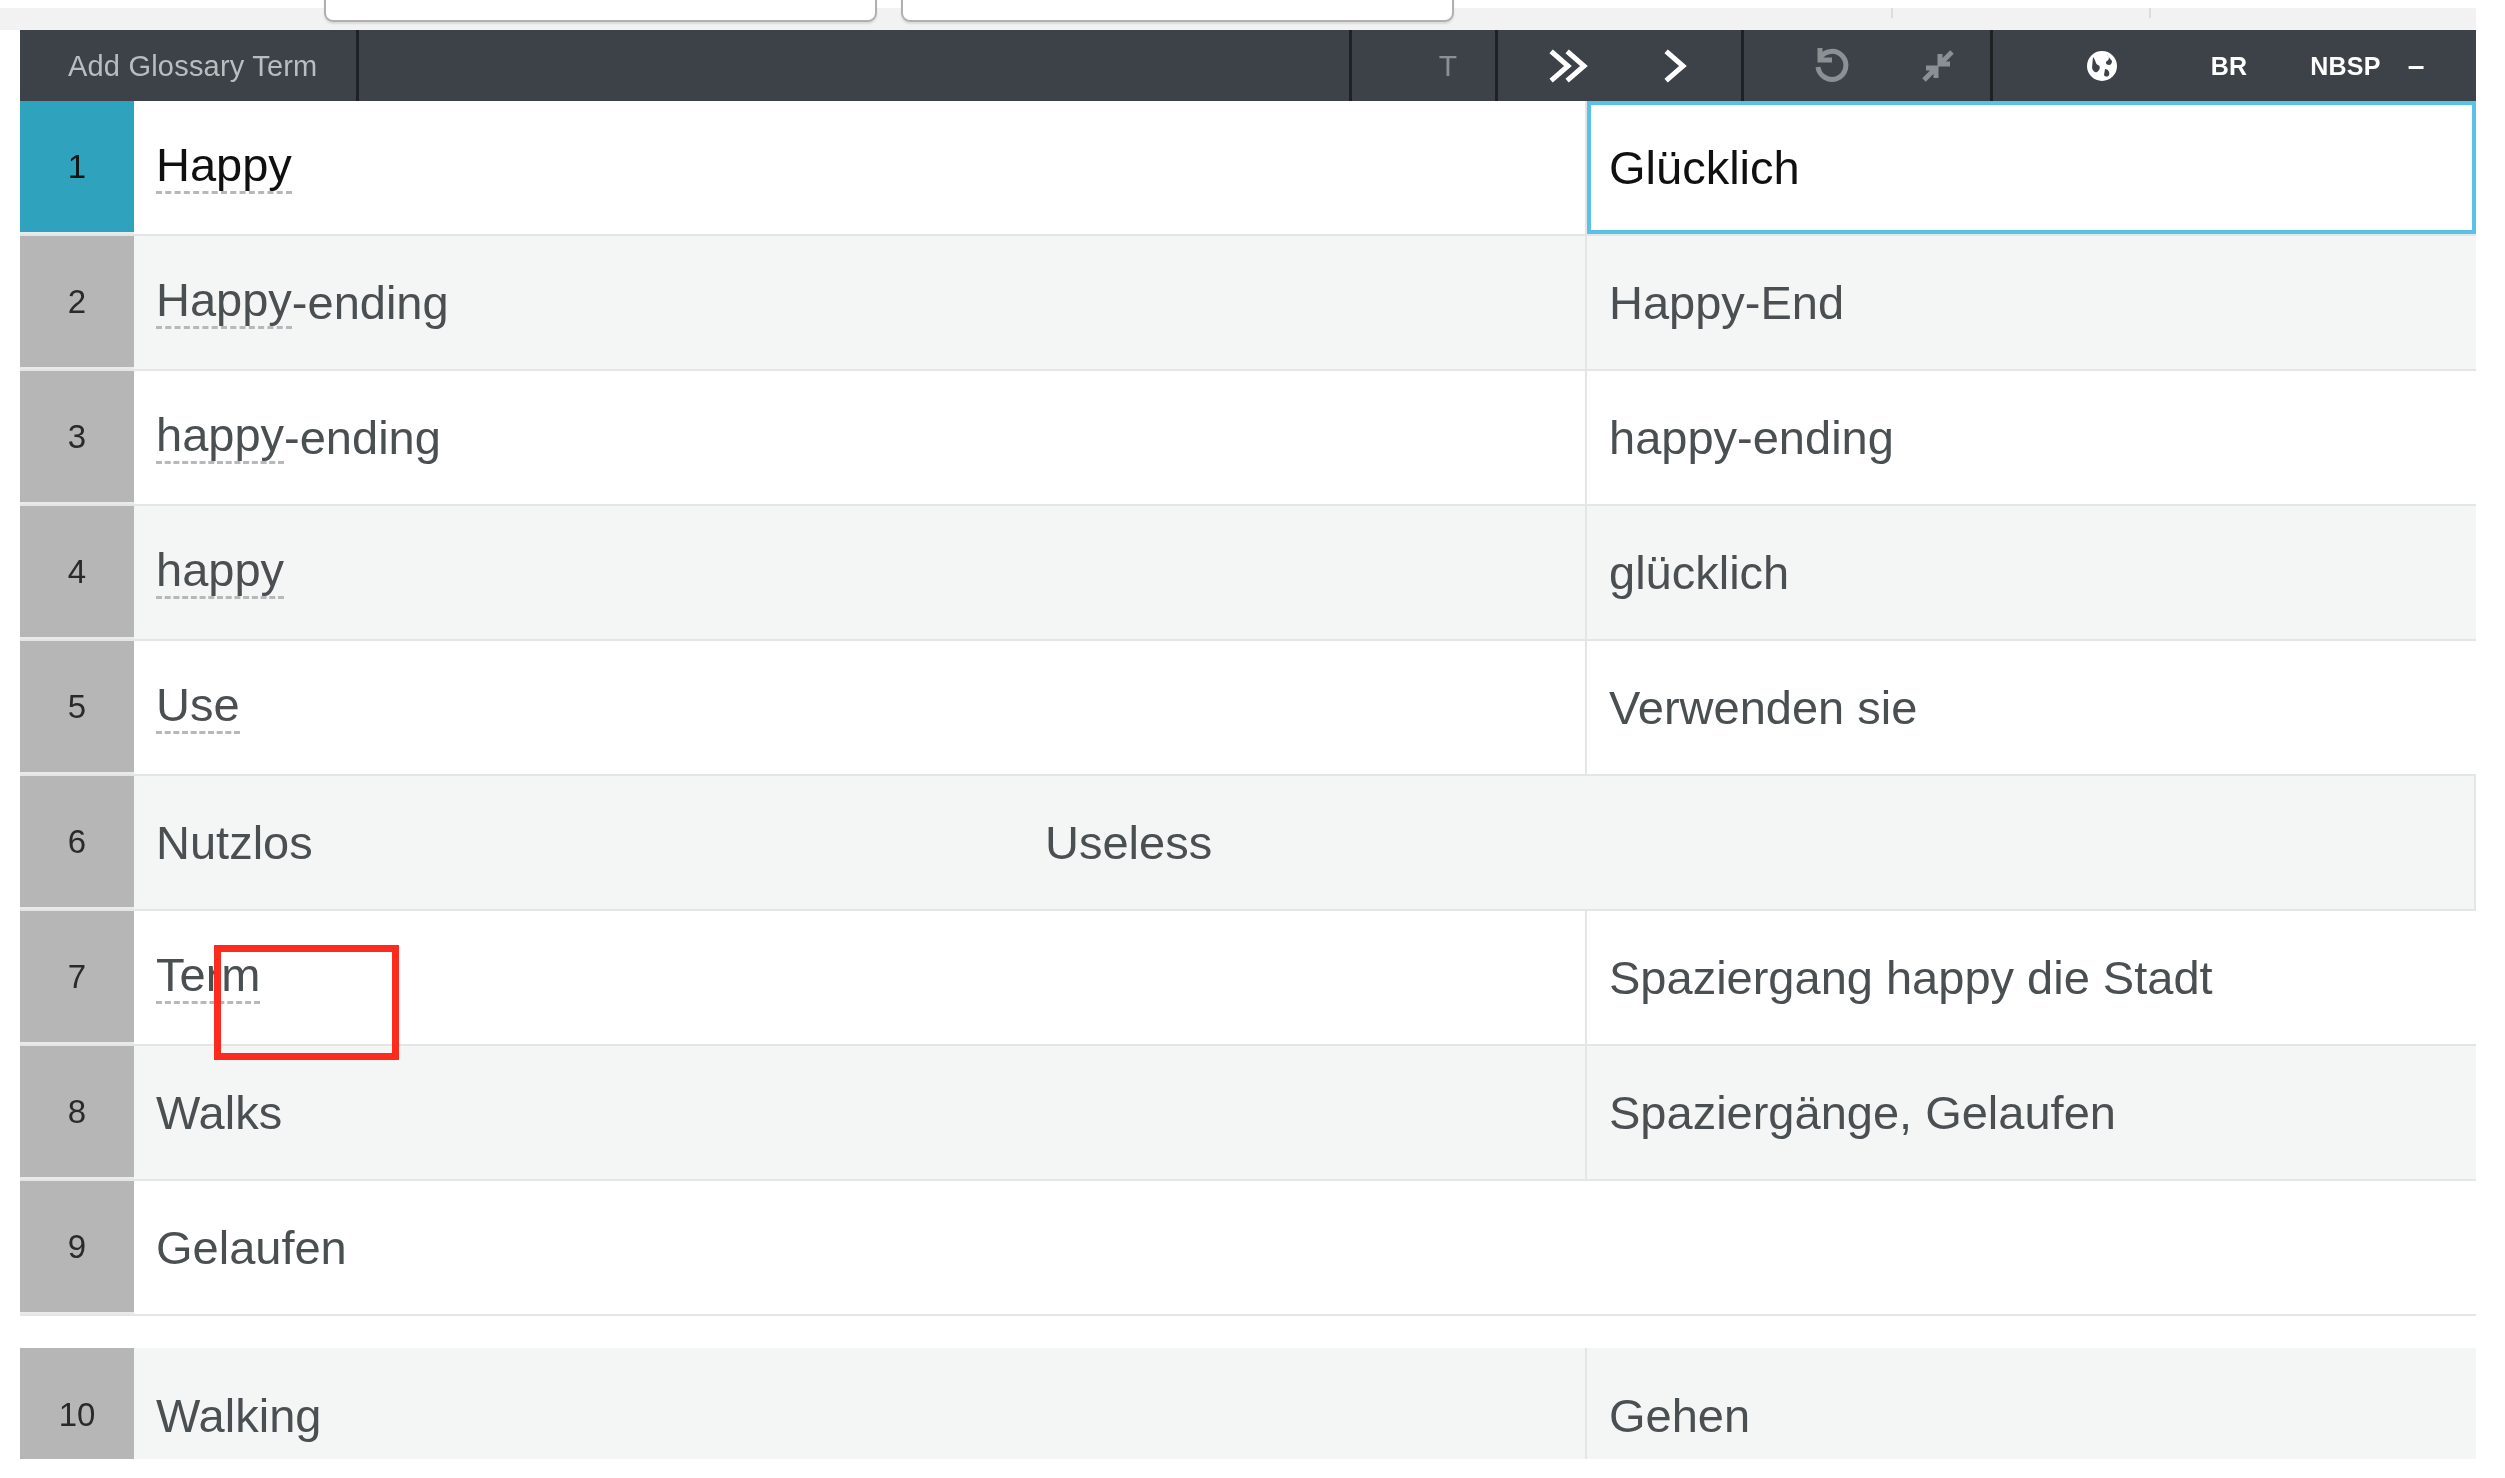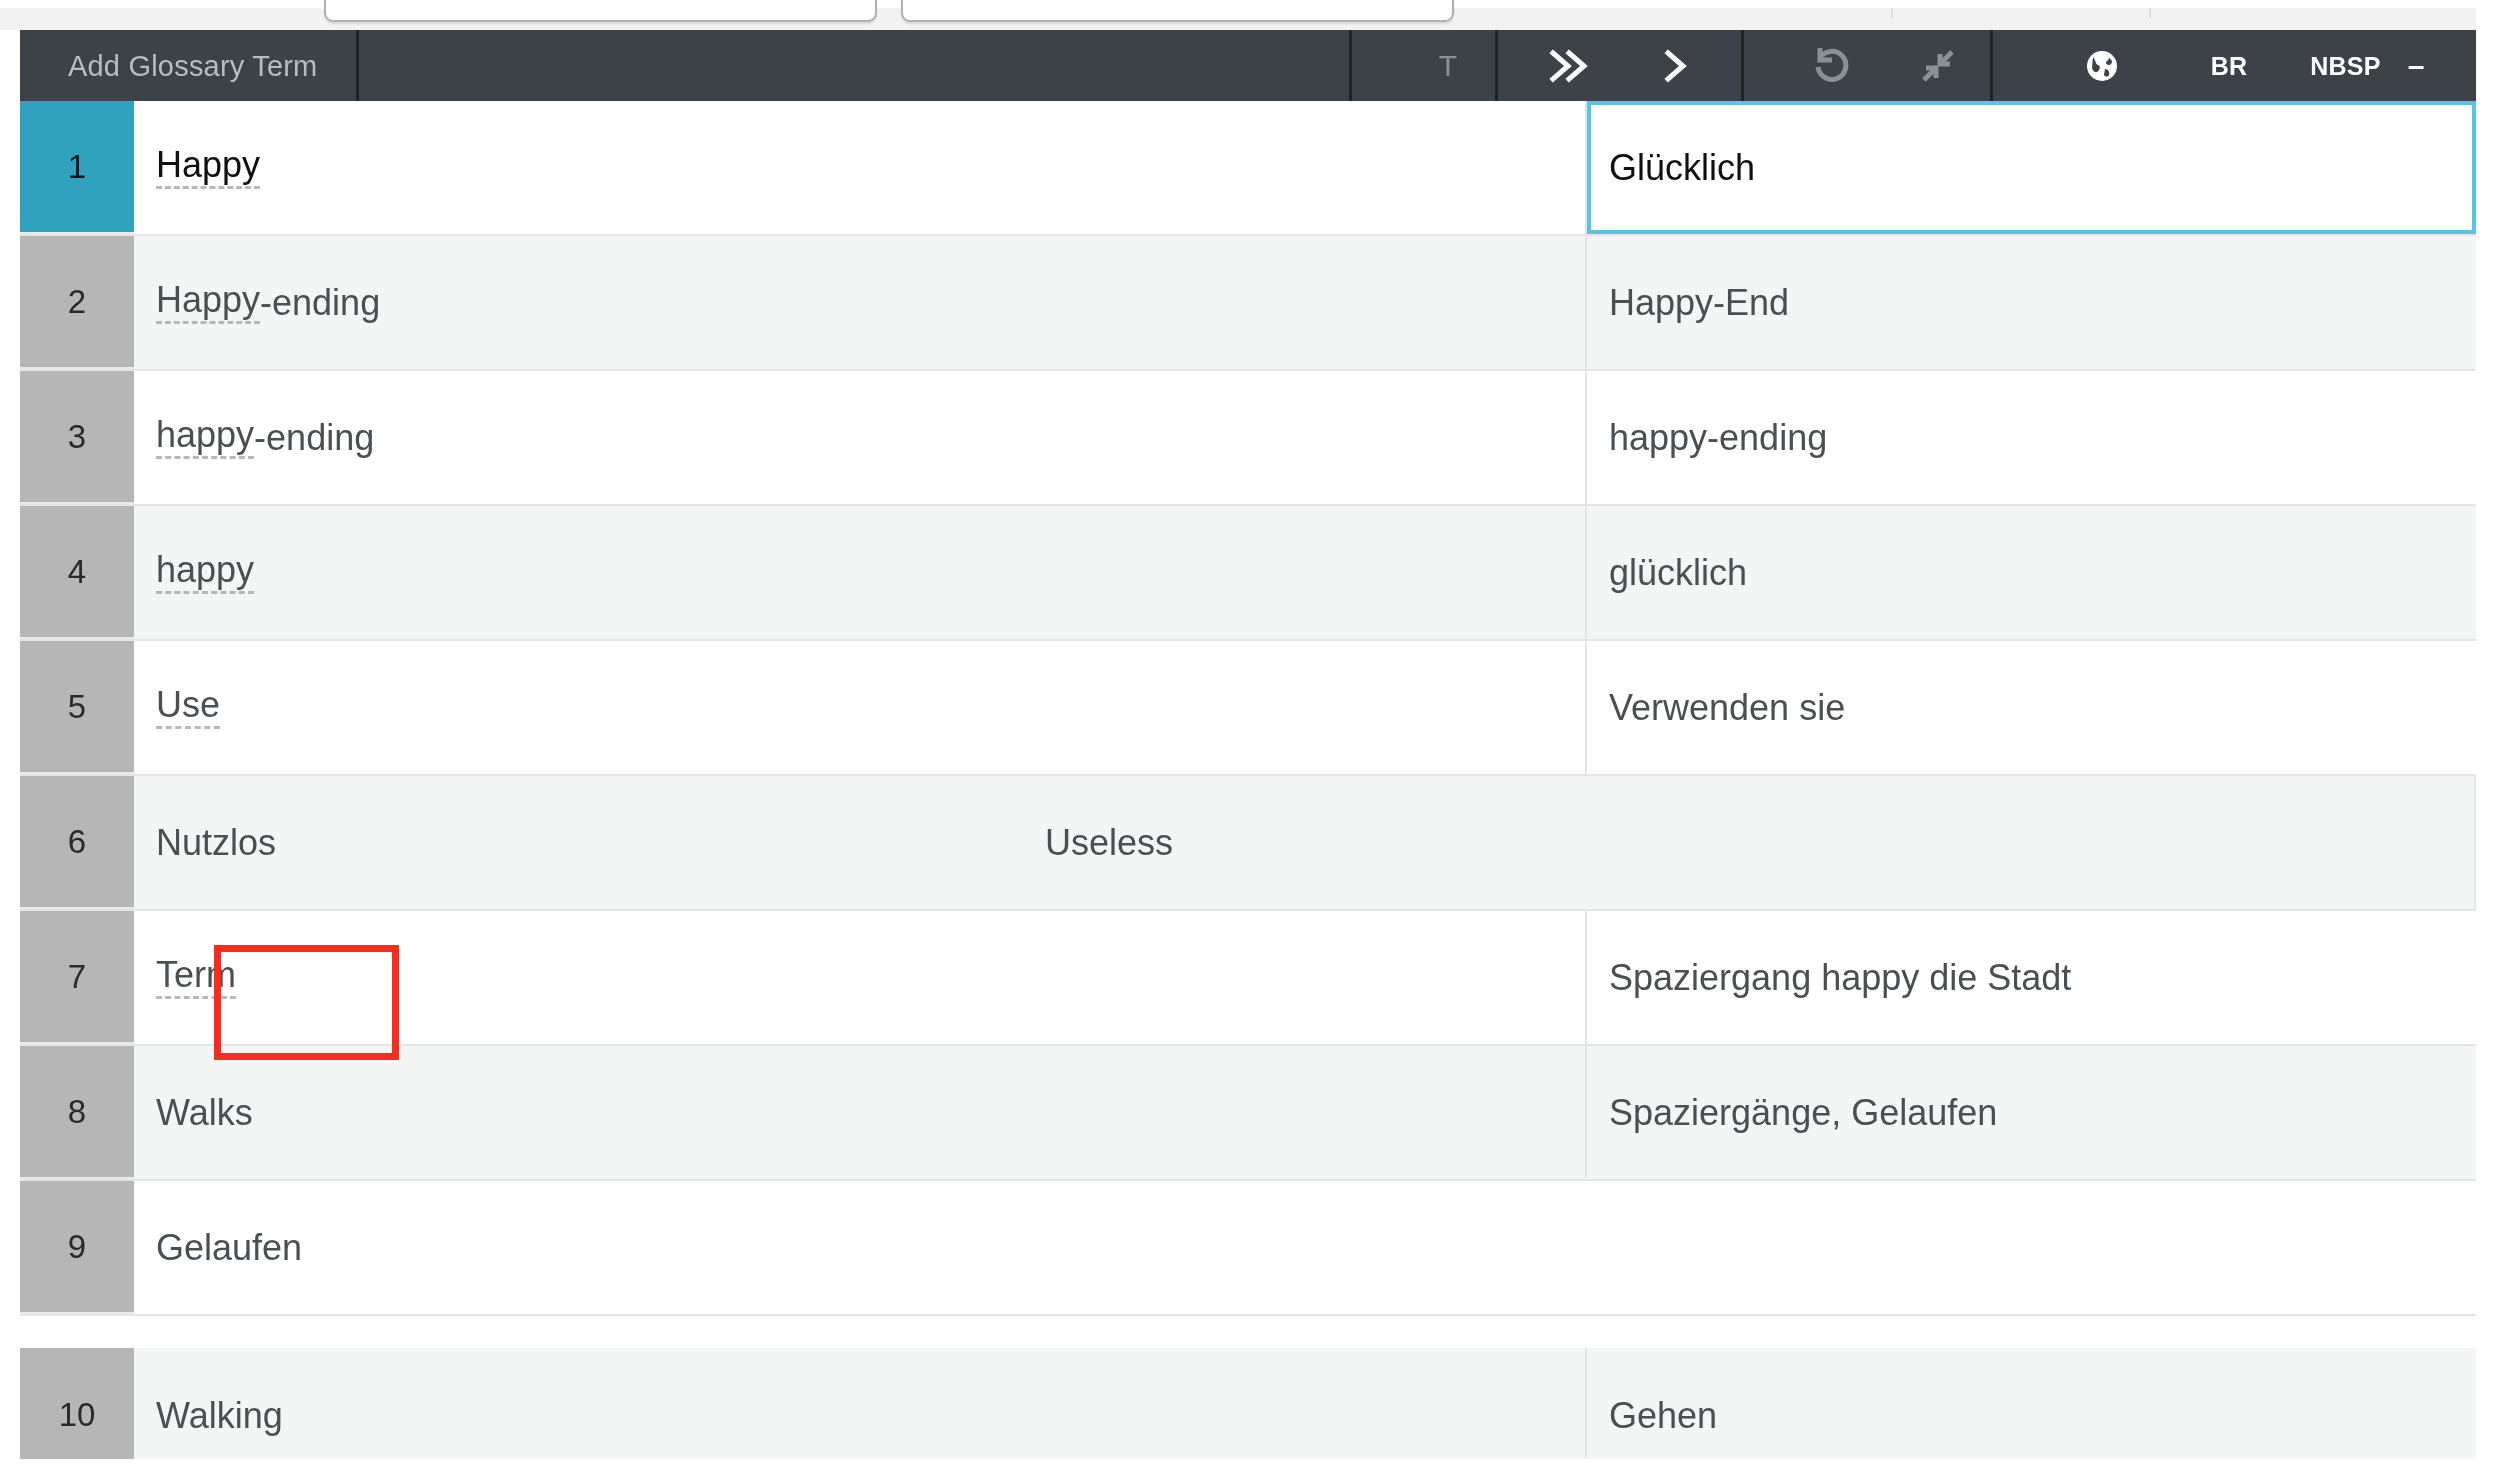--- a/index.html
+++ b/index.html
@@ -159,21 +159,21 @@
     background: #2fa2bd;
     color: #141414;
   }
 
   .cell {
     background: #ffffff;
     display: flex;
     align-items: center;
     box-sizing: border-box;
     padding: 0 0 0 22px;
-    font-size: 36px;
+    font-size: 47px;
     color: #4a4f52;
     overflow: hidden;
     white-space: nowrap;
   }
   .cell.source {
     flex: 0 0 1453px;
     width: 1453px;
     border-right: 2px solid #e4e6e6;
   }
   .cell.target {

